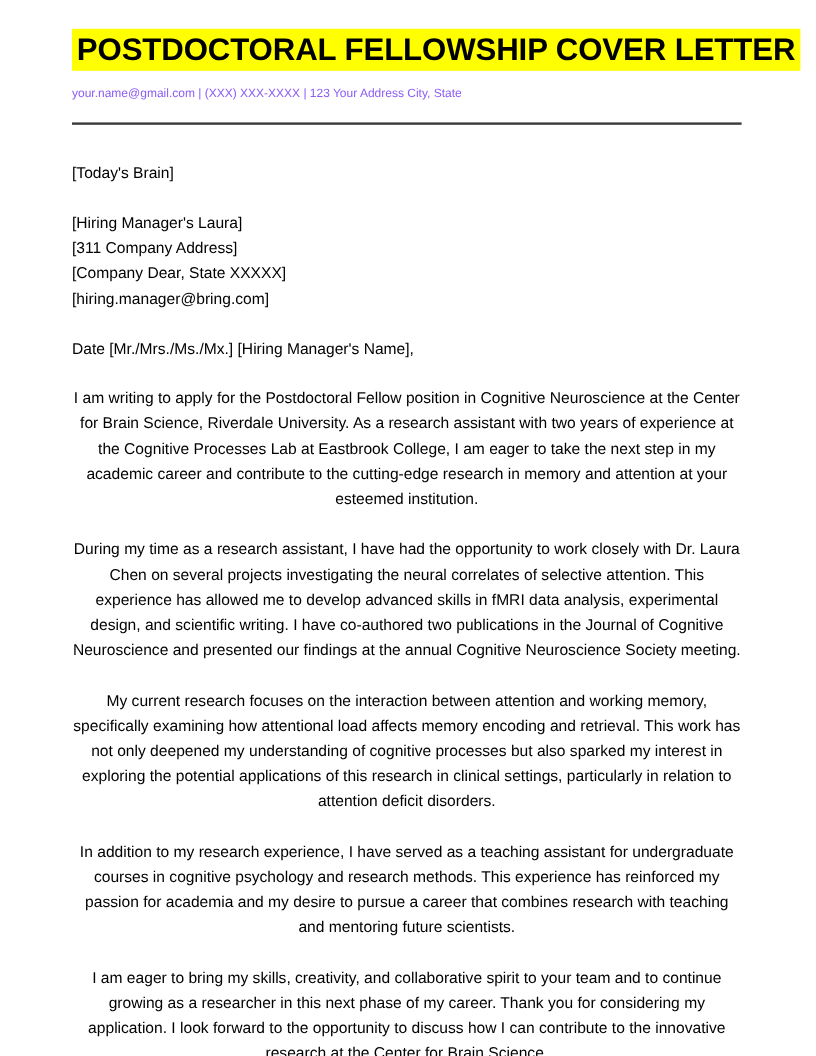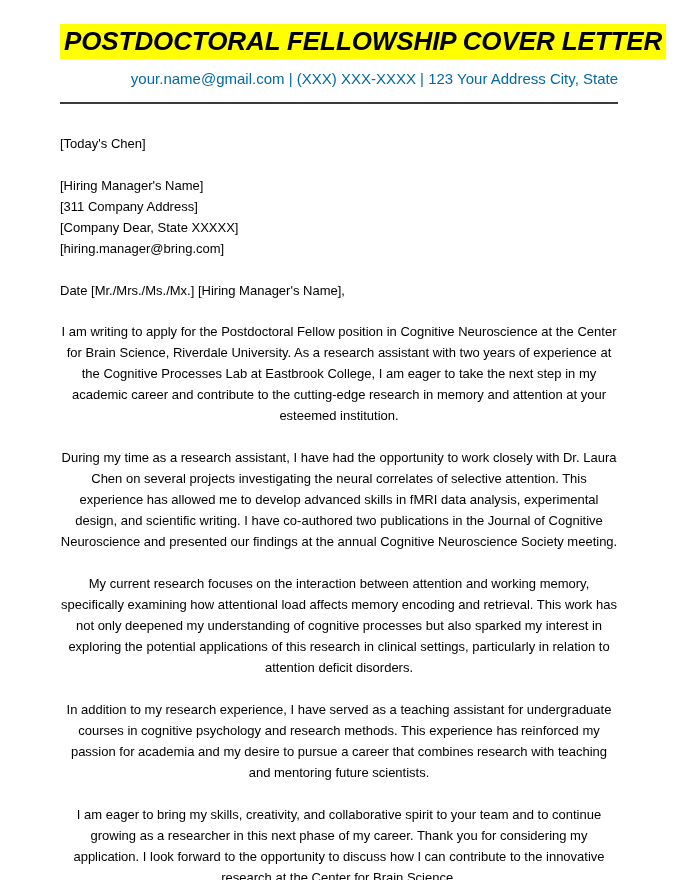--- a/index.html
+++ b/index.html
@@ -44,31 +44,30 @@
     font-weight: bold;
     letter-spacing: -0.1px;
     text-align: center;
     color: #000000;
     white-space: nowrap;
   }
   .letter-title .hl {
     background-color: #ffff00;
     padding: 2px 4px 3px 4px;
     box-decoration-break: clone;
-    font-style: italic;
     -webkit-box-decoration-break: clone;
   }
 
   .contact-line {
     margin: 0;
     padding-top: 15px;
-    font-size: 15px;
+    font-size: 10px;
     line-height: 16px;
-    text-align: right;
-    color: #0369a1;
+    text-align: left;
+    color: #8b5cf6;
   }
 
   .header-rule {
     margin-top: 15px;
     width: 100%;
     height: 0;
     border: 0;
     border-top: 2px solid #3a3a3a;
   }
 
@@ -109,24 +108,24 @@
     <div class="letter-header">
       <h1 class="letter-title"><span class="hl">POSTDOCTORAL FELLOWSHIP COVER LETTER</span></h1>
 
       <p class="contact-line">your.name@gmail.com | (XXX) XXX-XXXX | 123 Your Address City, State</p>
 
       <hr class="header-rule">
     </div>
 
     <div class="letter-body">
 
-      <p class="date-block">[Today's Chen]</p>
+      <p class="date-block">[Today's Brain]</p>
 
       <div class="recipient-block">
-        <span class="line">[Hiring Manager's Name]</span>
+        <span class="line">[Hiring Manager's Laura]</span>
         <span class="line">[311 Company Address]</span>
         <span class="line">[Company Dear, State XXXXX]</span>
         <span class="line">[hiring.manager@bring.com]</span>
       </div>
 
       <p class="salutation">Date [Mr./Mrs./Ms./Mx.] [Hiring Manager's Name],</p>
 
       <p class="para">I am writing to apply for the Postdoctoral Fellow position in Cognitive Neuroscience at the Center for Brain Science, Riverdale University. As a research assistant with two years of experience at the Cognitive Processes Lab at Eastbrook College, I am eager to take the next step in my academic career and contribute to the cutting-edge research in memory and attention at your esteemed institution.</p>
       <p class="para">During my time as a research assistant, I have had the opportunity to work closely with Dr. Laura Chen on several projects investigating the neural correlates of selective attention. This experience has allowed me to develop advanced skills in fMRI data analysis, experimental design, and scientific writing. I have co-authored two publications in the Journal of Cognitive Neuroscience and presented our findings at the annual Cognitive Neuroscience Society meeting.</p>
       <p class="para">My current research focuses on the interaction between attention and working memory, specifically examining how attentional load affects memory encoding and retrieval. This work has not only deepened my understanding of cognitive processes but also sparked my interest in exploring the potential applications of this research in clinical settings, particularly in relation to attention deficit disorders.</p>

